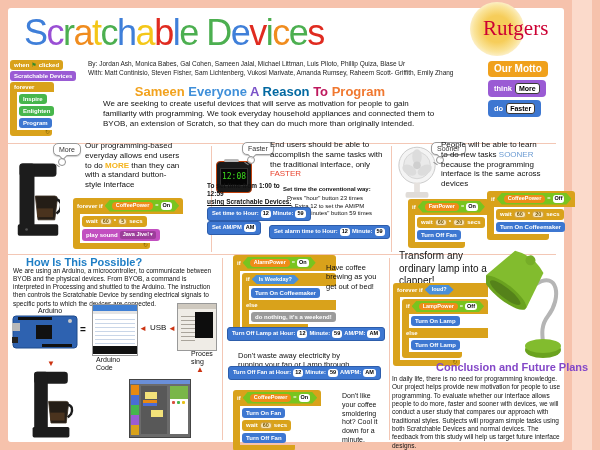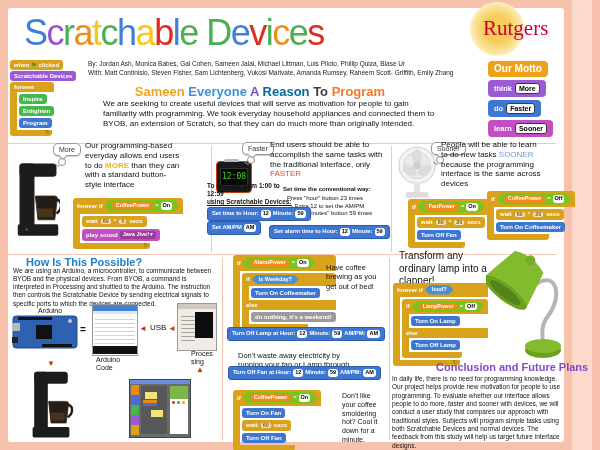--- a/index.html
+++ b/index.html
@@ -144,27 +144,23 @@
 <div class="abs" style="left:488px;top:61px;display:flex;flex-direction:column;gap:3px;align-items:flex-start">
   <div class="mrow orangebg" style="font-size:10px">Our Motto</div>
   <div class="mrow purplebg">
     <span>think</span>
     <span class="mbox">More</span>
   </div>
   <div class="mrow bluebg">
     <span>do</span>
     <span class="mbox">Faster</span>
   </div>
-  <div class="mrow magentabg">
-    <span>learn</span>
-    <span class="mbox">Sooner</span>
-  </div>
-</div>
-
-<div class="abs" id="main-heading" style="left:100px;top:84px;width:320px"><span style="color: rgb(242, 162, 29);">Sameen</span> <span style="color: rgb(63, 143, 217);">Everyone</span> <span style="color: rgb(122, 82, 200);">A</span> <span style="color: #0369a1;">Reason</span> <span style="color: #404040;">To</span> <span style="color: rgb(240, 120, 48);">Program</span></div>
+</div>
+
+<div class="abs" id="main-heading" style="left:100px;top:84px;width:320px"><span style="color: rgb(242, 162, 29);">Sameen</span> <span style="color: rgb(63, 143, 217);">Everyone</span> <span style="color: rgb(122, 82, 200);">A</span> <span style="color: #0369a1;">Reason</span> <span style="color: #be185d;">To</span> <span style="color: rgb(240, 120, 48);">Program</span></div>
 <div class="abs smalltext" style="left:103px;top:99px;width:340px">We are seeking to create useful devices that will serve as motivation for people to gain familiarity with programming. We took everyday household appliances and connected them to BYOB, an extension of Scratch, so that they can do much more than originally intended.</div>
 
 <div class="abs hdiv" style="left:8px;top:143px;width:548px"></div>
 <div class="abs vdiv" style="left:211px;top:146px;height:106px"></div>
 <div class="abs vdiv" style="left:391px;top:146px;height:106px"></div>
 
 <svg class="abs" style="left:16px;top:157px" width="44" height="86" viewBox="0 0 50 85">
   <rect x="4" y="1" width="42" height="15" rx="4" fill="#1c1c1c"></rect>
   <rect x="4" y="1" width="17" height="74" rx="3" fill="#1c1c1c"></rect>
   <rect x="2" y="70" width="46" height="13" rx="2" fill="#1c1c1c"></rect>

